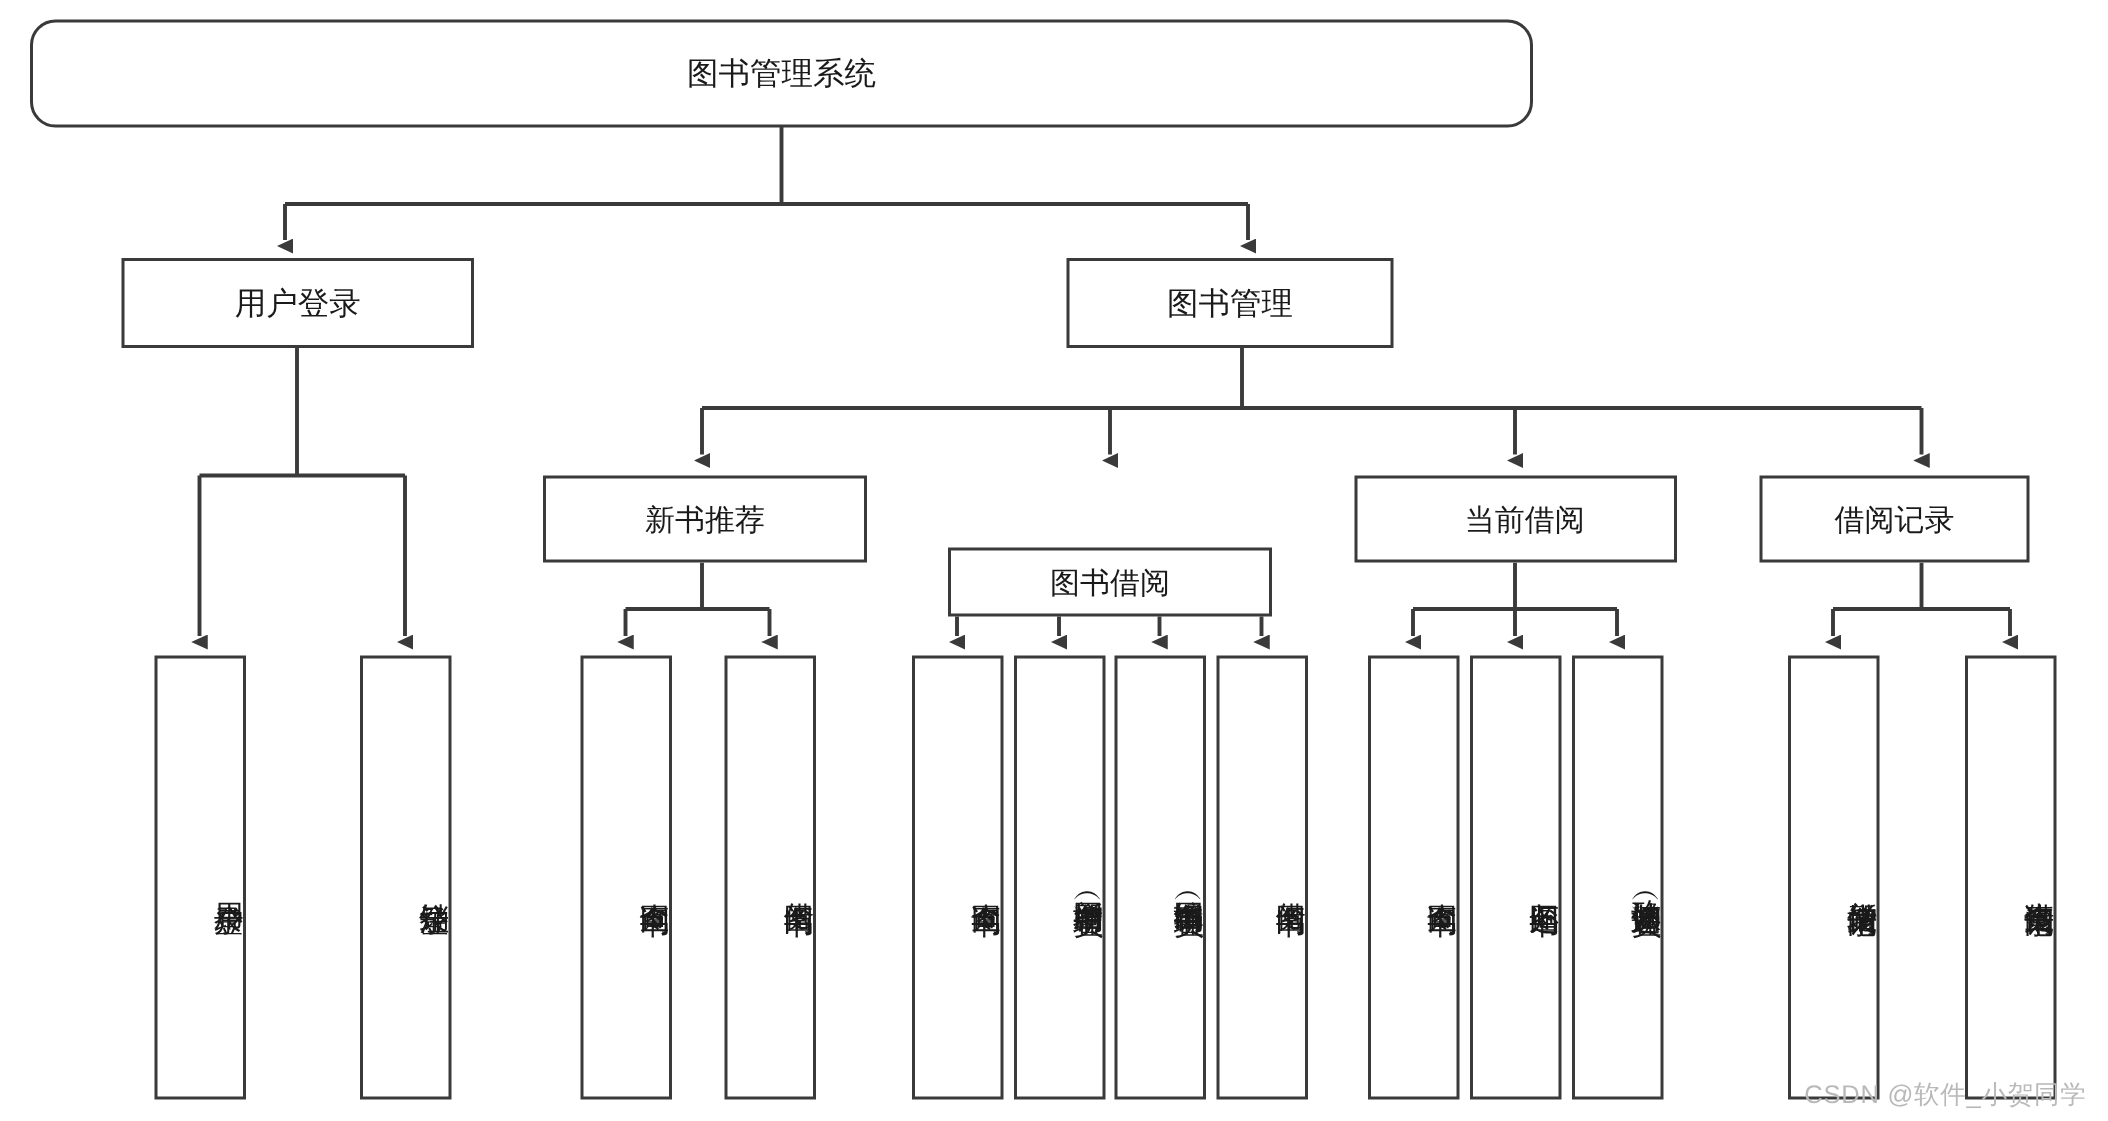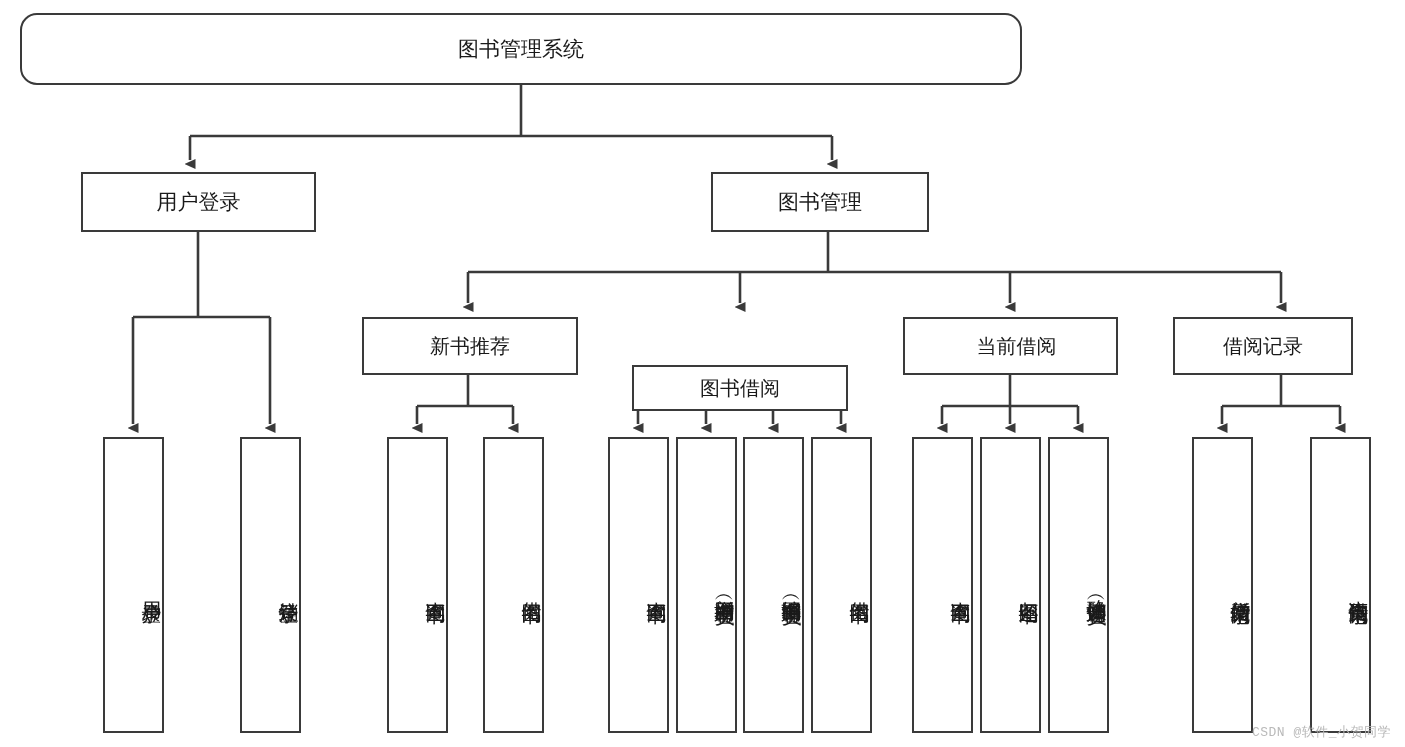--- a/index.html
+++ b/index.html
@@ -61,26 +61,25 @@
     white-space: nowrap;
   }
   .label {
     display: block;
     white-space: nowrap;
   }
   #watermark {
     position: absolute;
     right: 14px;
     bottom: 6px;
-    font-size: 13px;
+    font-size: 17px;
     color: #b9b9b9;
     letter-spacing: 0.5px;
     z-index: 5;
     white-space: nowrap;
-    font-family: Liberation Mono, monospace;
   }
 </style>
 </head>
 <body>
 
 <div id="canvas">
 
   <svg id="edges" viewBox="0 0 1405 747">
     <defs>
       <marker id="arrow" markerWidth="10" markerHeight="11" refX="1" refY="5.5" orient="auto" markerUnits="userSpaceOnUse">

